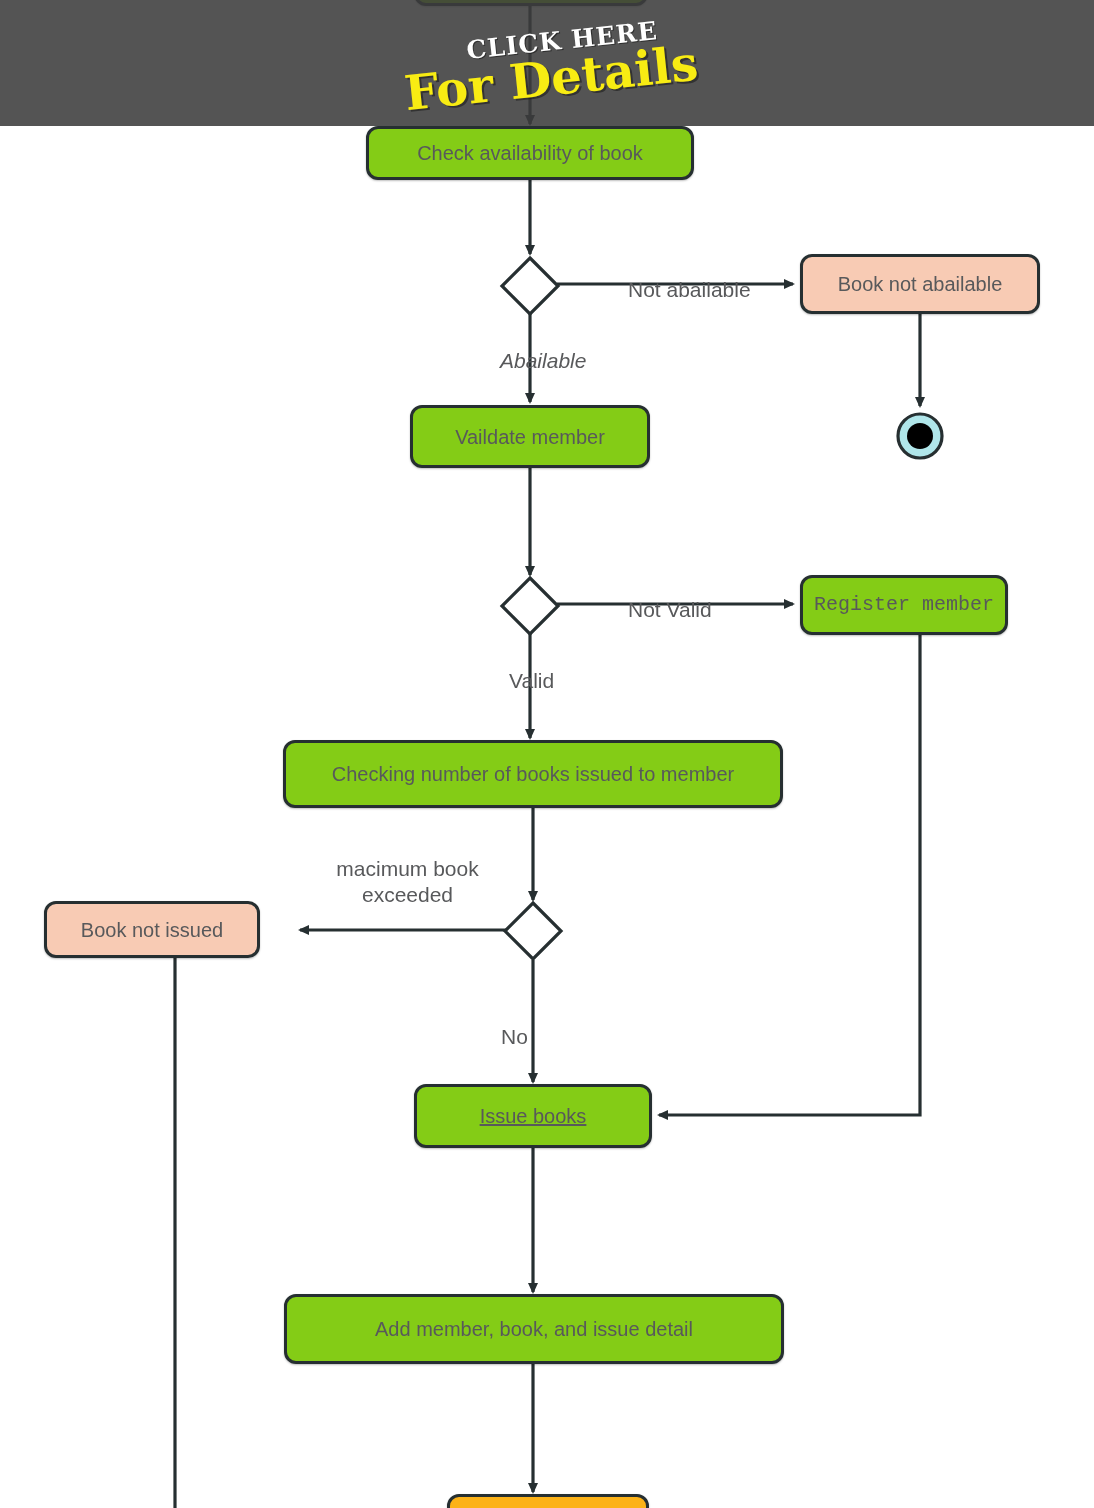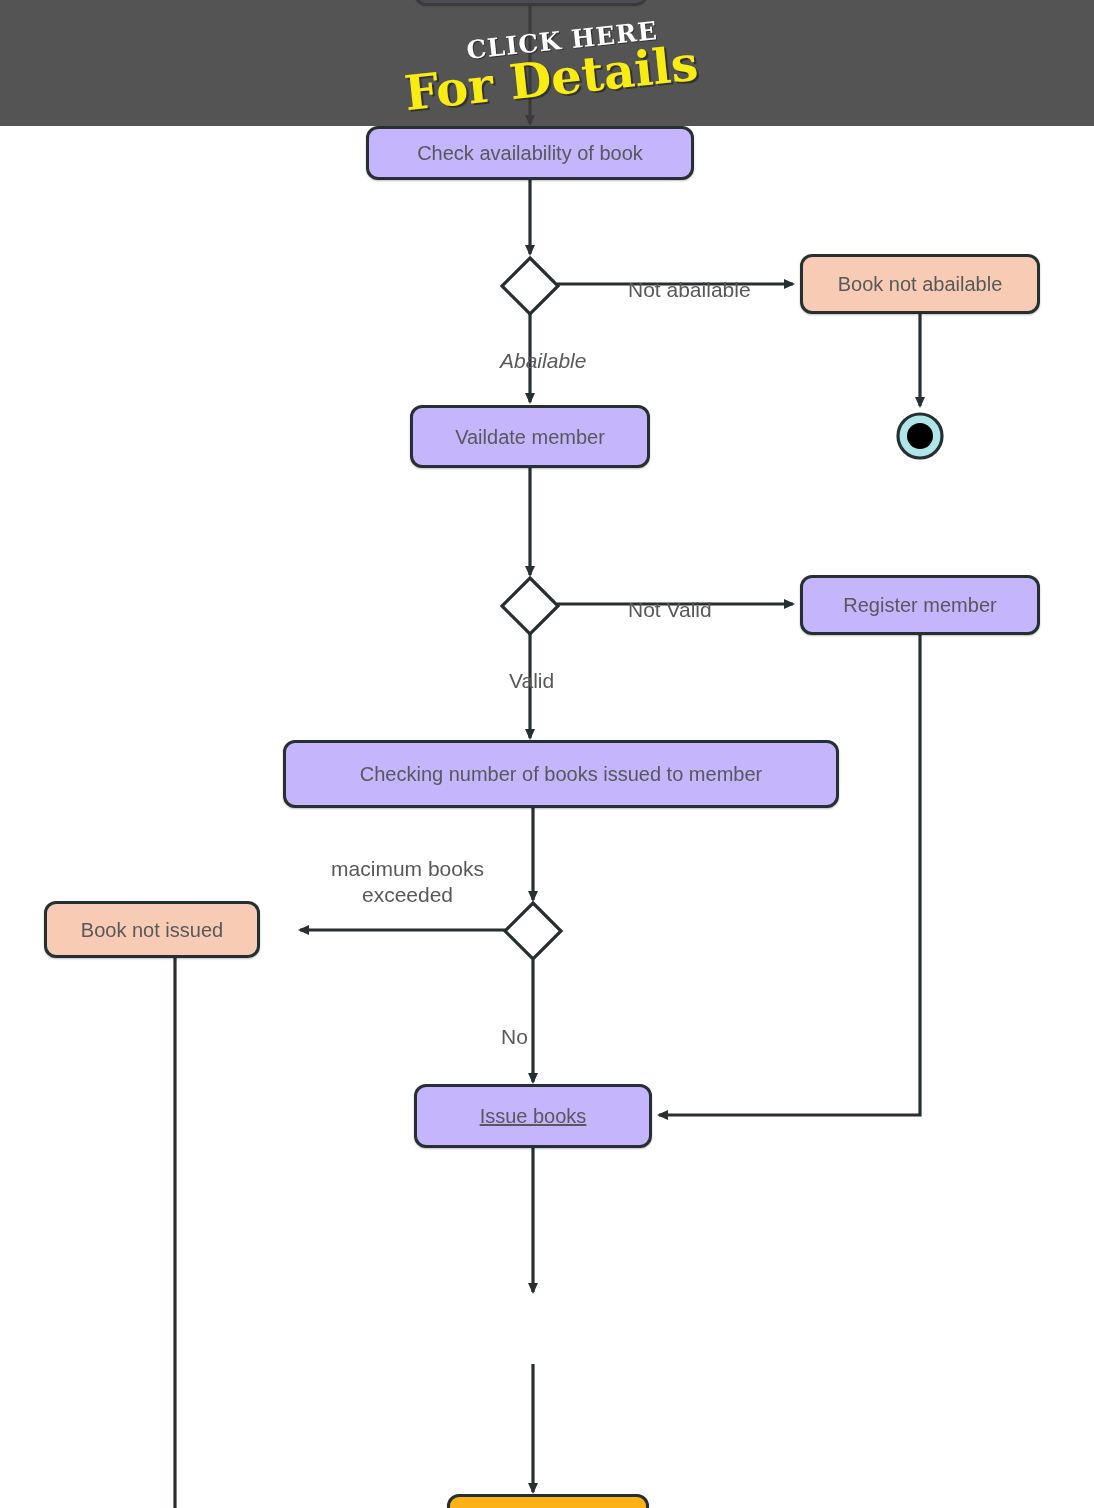--- a/index.html
+++ b/index.html
@@ -35,21 +35,21 @@
     align-items: center;
     justify-content: center;
     color: #58595b;
     font-size: 20px;
     font-family: "Liberation Sans", sans-serif;
     text-align: center;
     line-height: 1.2;
     padding: 0 10px;
     box-shadow: 0 1px 2px rgba(0,0,0,0.25);
   }
-  .node.cyan   { background: #c4b5fd; }
+  .node.cyan   { background: #84cc16; }
   .node.pink   { background: #f8cbb4; }
   .node.orange { background: #fcb217; }
 
   
   .edge-label {
     position: absolute;
     color: #58595b;
     font-size: 21px;
     font-family: "Liberation Sans", sans-serif;
     white-space: nowrap;
@@ -159,36 +159,39 @@
   </div>
 
   <div class="node pink" style="left:800px; top:254px; width:240px; height:60px;">
     <span>Book not abailable</span>
   </div>
 
   <div class="node cyan" style="left:410px; top:405px; width:240px; height:63px;">
     <span>Vaildate member</span>
   </div>
 
-  <div class="node cyan" style="left:800px; top:575px; width:240px; height:60px;">
+  <div class="node cyan" style="left:800px; top:575px; width:208px; height:60px;font-family:Liberation Mono, monospace;">
     <span>Register member</span>
   </div>
 
-  <div class="node cyan" style="left:283px; top:740px; width:556px; height:68px;justify-content:center;">
+  <div class="node cyan" style="left:283px; top:740px; width:500px; height:68px;justify-content:center;">
     <span>Checking number of books issued to member</span>
   </div>
 
   <div class="node pink" style="left:44px; top:901px; width:216px; height:57px;">
     <span>Book not issued</span>
   </div>
 
   <div class="node cyan" style="left:414px; top:1084px; width:238px; height:64px;text-decoration:underline;">
     <span>Issue books</span>
   </div>
 
+  <div class="node cyan" style="left:284px; top:1294px; width:500px; height:70px;">
+    <span>Add member, book, and issue detail</span>
+  </div>
 
   <div class="node orange" style="left:447px; top:1494px; width:202px; height:50px;">
     <span></span>
   </div>
 
   <div class="edge-label" style="left:628px; top:278px;">
     <span>Not abailable</span>
   </div>
 
   <div class="edge-label" style="left:500px; top:349px;font-style:italic;">
@@ -197,21 +200,21 @@
 
   <div class="edge-label" style="left:628px; top:598px;">
     <span>Not Valid</span>
   </div>
 
   <div class="edge-label" style="left:509px; top:669px;">
     <span>Valid</span>
   </div>
 
   <div class="edge-label multiline" style="left:330px; top:856px; width:155px;">
-    <span>macimum books</span><br>
+    <span>macimum book</span><br>
     <span>exceeded</span>
   </div>
 
   <div class="edge-label" style="left:501px; top:1025px;">
     <span>No</span>
   </div>
 
   <div id="banner">
     <div id="banner-click">CLICK HERE</div>
     <div id="banner-details">For Details</div>

